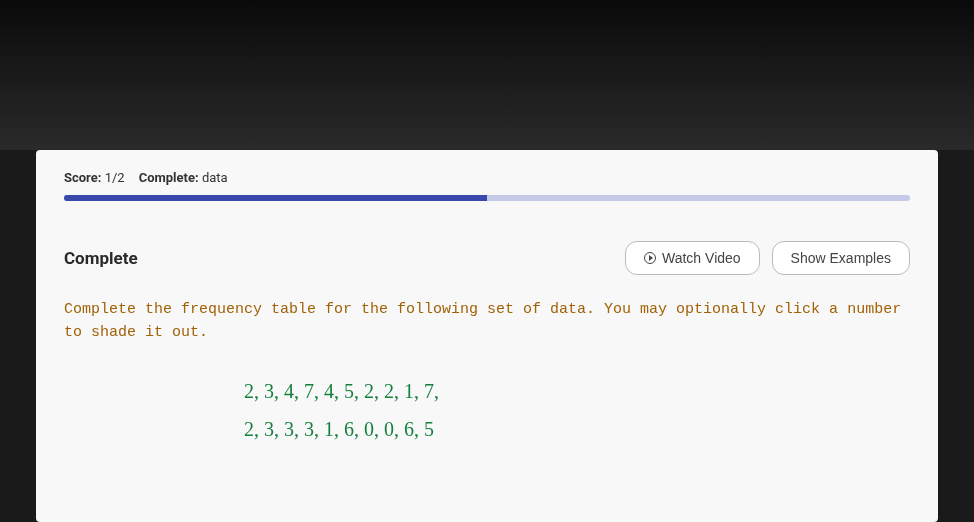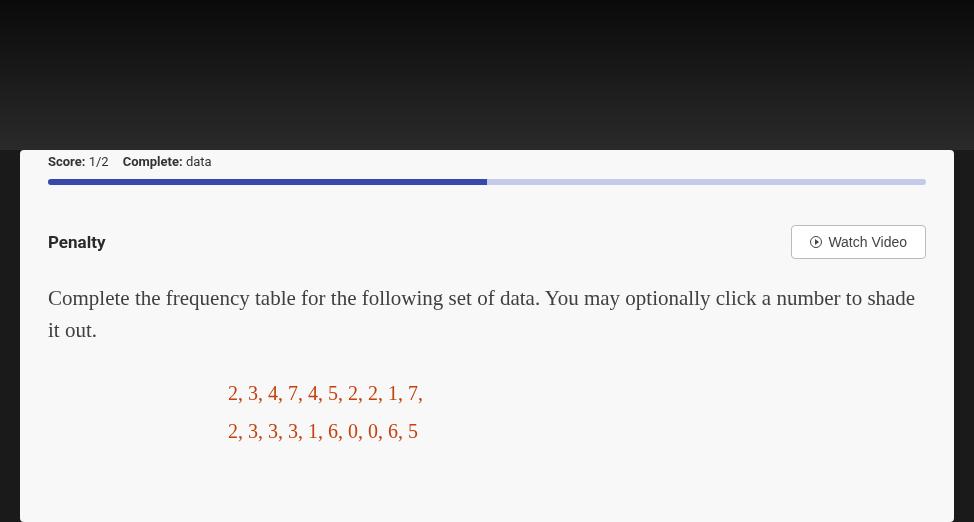--- a/index.html
+++ b/index.html
@@ -13,23 +13,23 @@
       width: 974px;
       height: 522px;
       overflow: hidden;
     }
     .dark-top {
       height: 150px;
       background: linear-gradient(to bottom, #0a0a0a, #2a2a2a);
     }
     .content-panel {
       background: #f8f8f8;
-      margin: 0 20px;
+      margin: 0 36px;
       border-radius: 4px;
-      padding: 4px 28px;
+      padding: 20px 28px;
       height: calc(100% - 150px);
     }
     .score-line {
       display: flex;
       gap: 14px;
       font-size: 13px;
       color: #333;
       margin-bottom: 10px;
     }
     .score-line b {
@@ -61,21 +61,21 @@
     .button-group {
       display: flex;
       gap: 12px;
     }
     .btn {
       border: 1px solid #bbb;
       background: #fff;
       padding: 8px 18px;
       font-size: 14px;
       color: #444;
-      border-radius: 4px;
+      border-radius: 12px;
       cursor: pointer;
       display: inline-flex;
       align-items: center;
       gap: 6px;
     }
     .play-icon {
       width: 12px;
       height: 12px;
       border: 1.5px solid #444;
       border-radius: 50%;
@@ -86,30 +86,30 @@
     .play-icon::before {
       content: '';
       width: 0;
       height: 0;
       border-left: 4px solid #444;
       border-top: 3px solid transparent;
       border-bottom: 3px solid transparent;
       margin-left: 1px;
     }
     .prompt-text {
-      font-family: Liberation Serif, serif;
-      font-size: 21px;
-      color: #404040;
+      font-family: Liberation Mono, monospace;
+      font-size: 15px;
+      color: #a16207;
       line-height: 1.5;
       margin-bottom: 28px;
     }
     .data-set {
       font-family: 'Times New Roman', serif;
       font-size: 20px;
-      color: #c2410c;
+      color: #15803d;
       text-align: left;
       margin-left: 180px;
       line-height: 1.9;
     }
     .data-row span {
       cursor: pointer;
     }
   </style>
 </head>
 <body>
@@ -125,25 +125,28 @@
     <span>
       <b>Complete:</b> <span>data</span>
     </span>
   </div>
 
   <div class="progress-bar">
     <div class="progress-fill"></div>
   </div>
 
   <div class="question-row">
-    <div class="question-title">Penalty</div>
+    <div class="question-title">Complete</div>
     <div class="button-group">
       <button class="btn">
         <span class="play-icon"></span>
         <span>Watch Video</span>
+      </button>
+      <button class="btn">
+        <span>Show Examples</span>
       </button>
     </div>
   </div>
 
   <p class="prompt-text">Complete the frequency table for the following set of data. You may optionally click a number to shade it out.</p>
 
   <div class="data-set">
     <div class="data-row"><span>2,  3,  4,  7,  4,  5,  2,  2,  1,  7,</span></div>
     <div class="data-row"><span>2,  3,  3,  3,  1,  6,  0,  0,  6,  5</span></div>
   </div>

